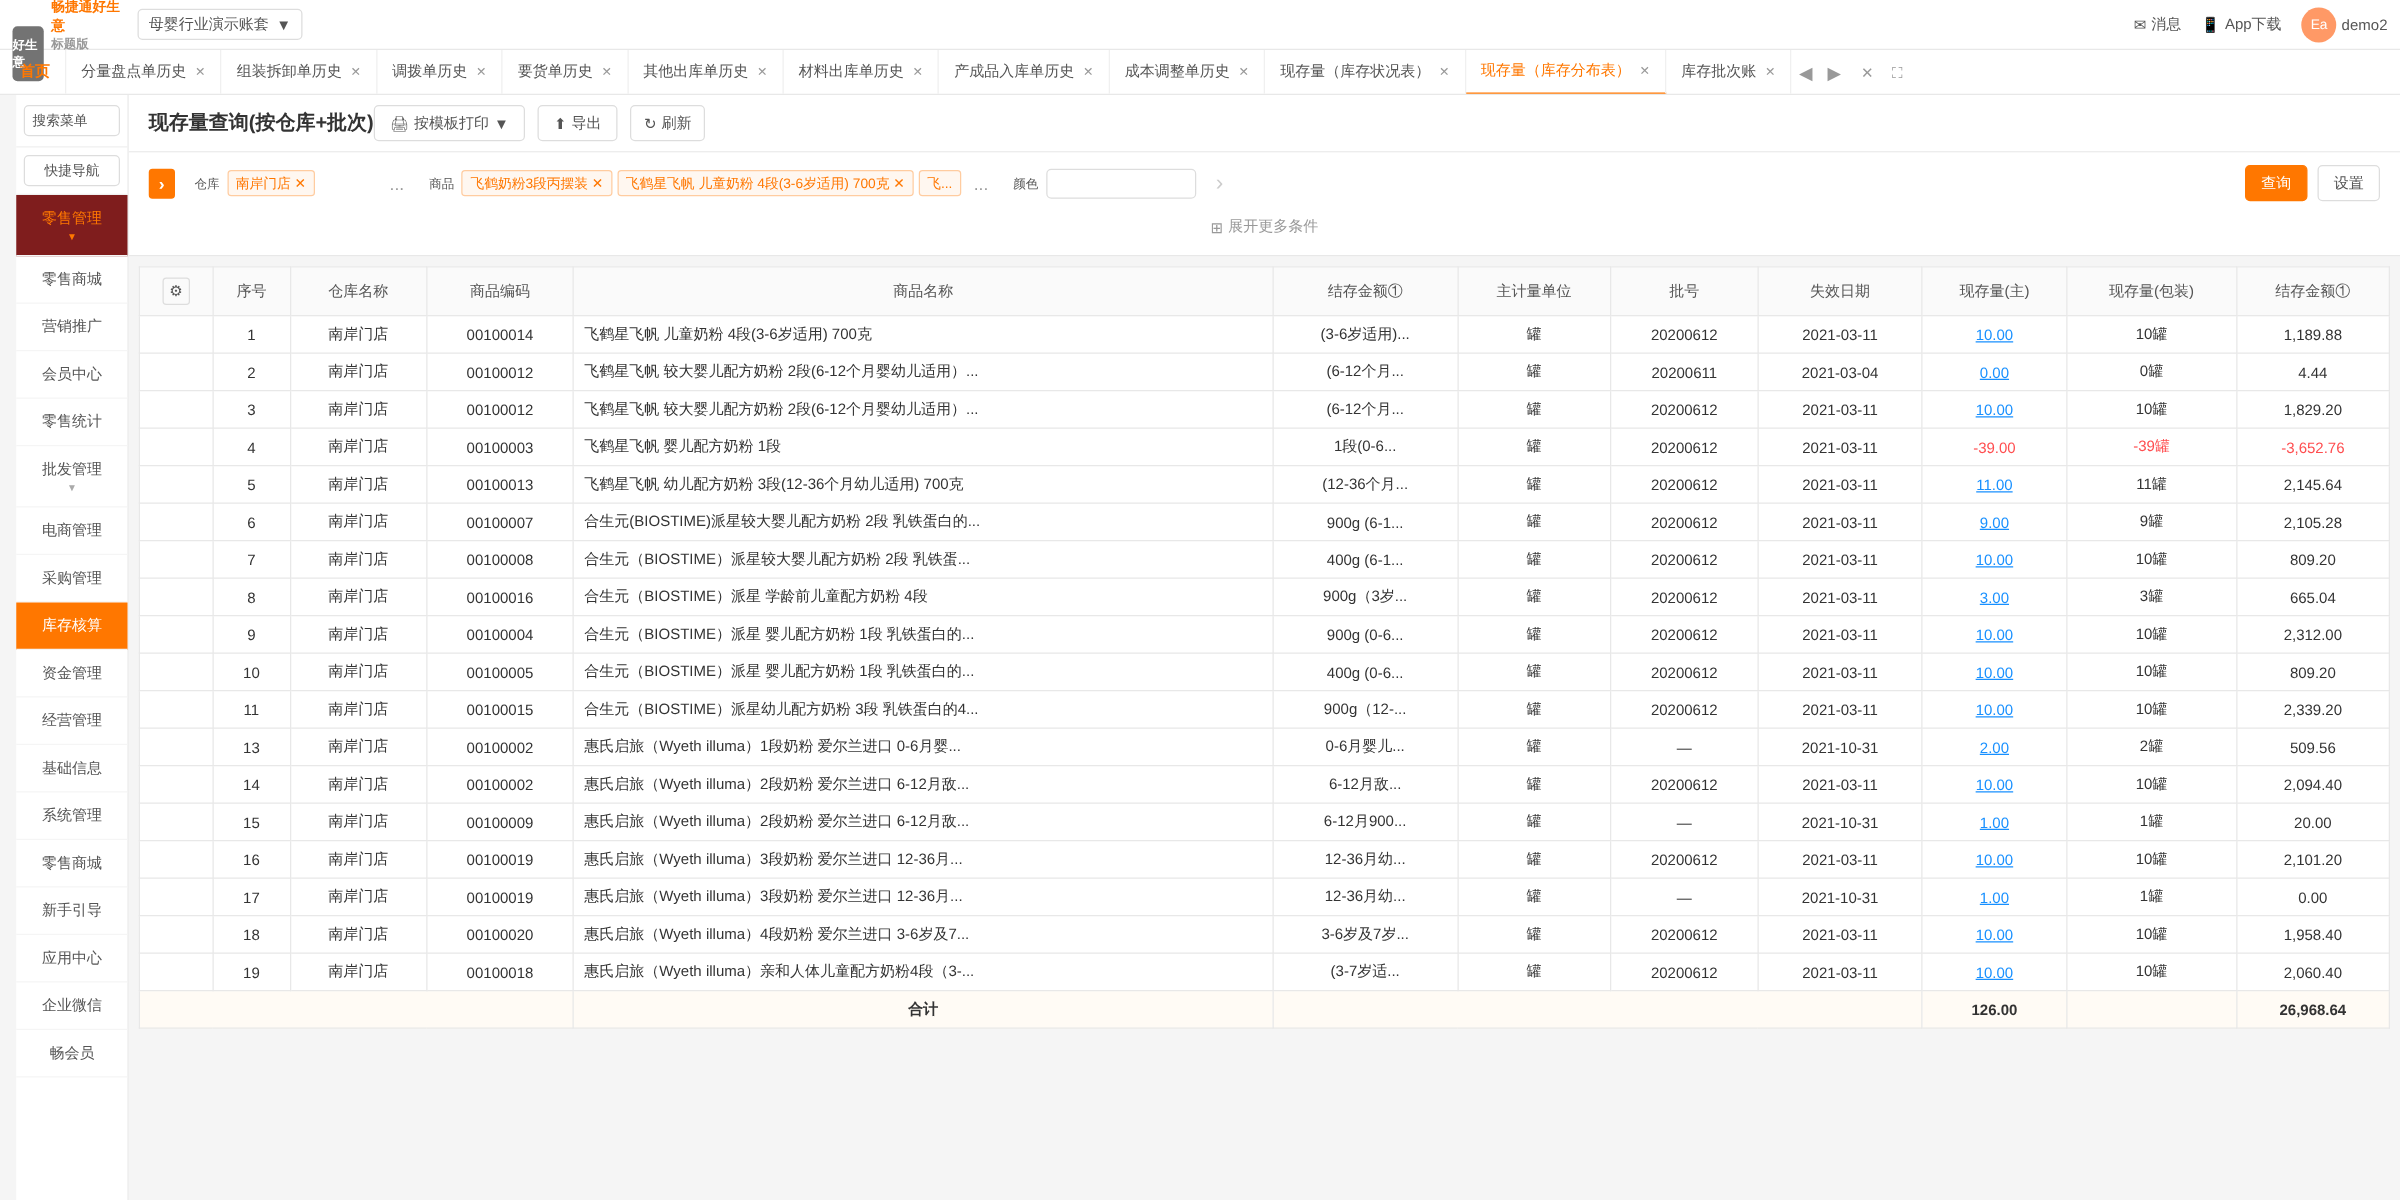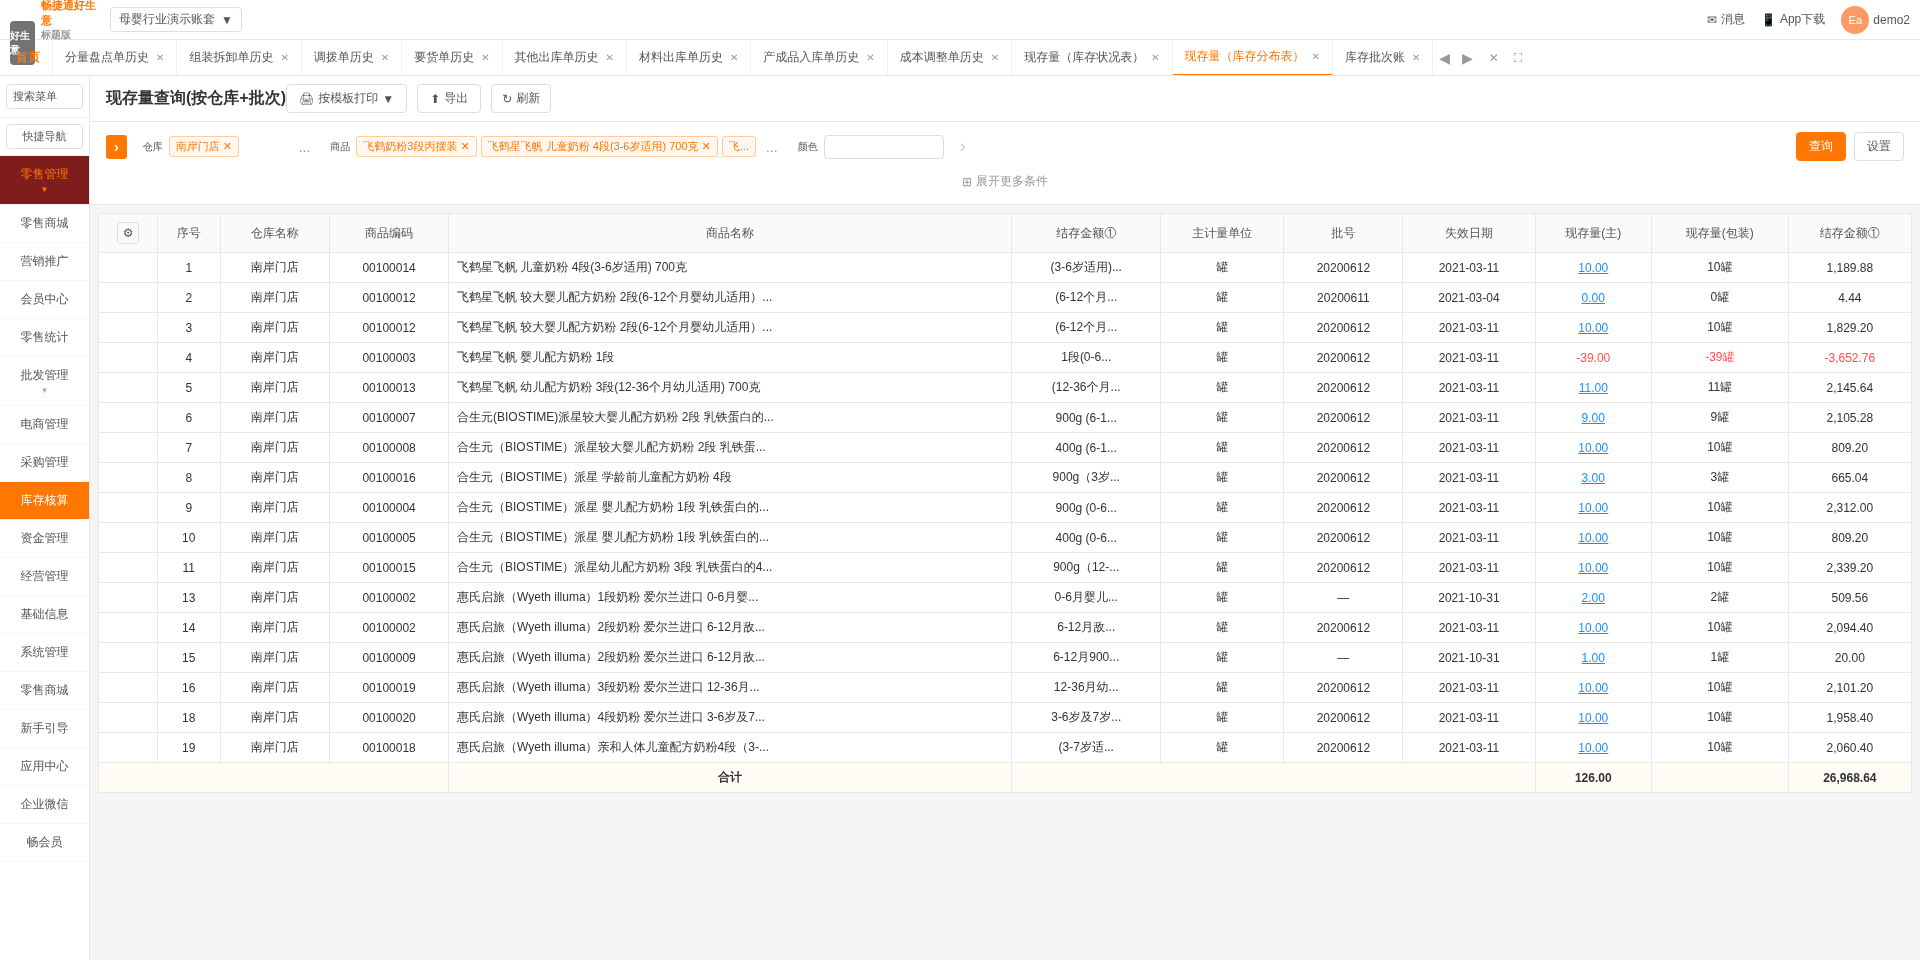--- a/index.html
+++ b/index.html
@@ -130,20 +130,21 @@
       justify-content: center;
       cursor: pointer;
       color: #999;
       font-size: 12px;
     }
 
     
     .main-layout {
       display: flex;
       height: calc(100vh - 76px);
+      margin-left: 13px;
     }
 
     
     .sidebar {
       width: 90px;
       background: #fff;
       border-right: 1px solid #e8e8e8;
       display: flex;
       flex-direction: column;
       flex-shrink: 0;
@@ -805,20 +806,34 @@
       <td>12-36月幼...</td>
       <td>罐</td>
       <td>20200612</td>
       <td>2021-03-11</td>
       <td><span class="num-link">10.00</span></td>
       <td><span class="">10罐</span></td>
       <td><span class="">2,101.20</span></td>
     </tr>
             <tr>
       <td></td>
+      <td>17</td>
+      <td>南岸门店</td>
+      <td>00100019</td>
+      <td class="left-align">惠氏启旅（Wyeth illuma）3段奶粉 爱尔兰进口 12-36月...</td>
+      <td>12-36月幼...</td>
+      <td>罐</td>
+      <td>—</td>
+      <td>2021-10-31</td>
+      <td><span class="num-link">1.00</span></td>
+      <td><span class="">1罐</span></td>
+      <td><span class="">0.00</span></td>
+    </tr>
+            <tr>
+      <td></td>
       <td>18</td>
       <td>南岸门店</td>
       <td>00100020</td>
       <td class="left-align">惠氏启旅（Wyeth illuma）4段奶粉 爱尔兰进口 3-6岁及7...</td>
       <td>3-6岁及7岁...</td>
       <td>罐</td>
       <td>20200612</td>
       <td>2021-03-11</td>
       <td><span class="num-link">10.00</span></td>
       <td><span class="">10罐</span></td>

